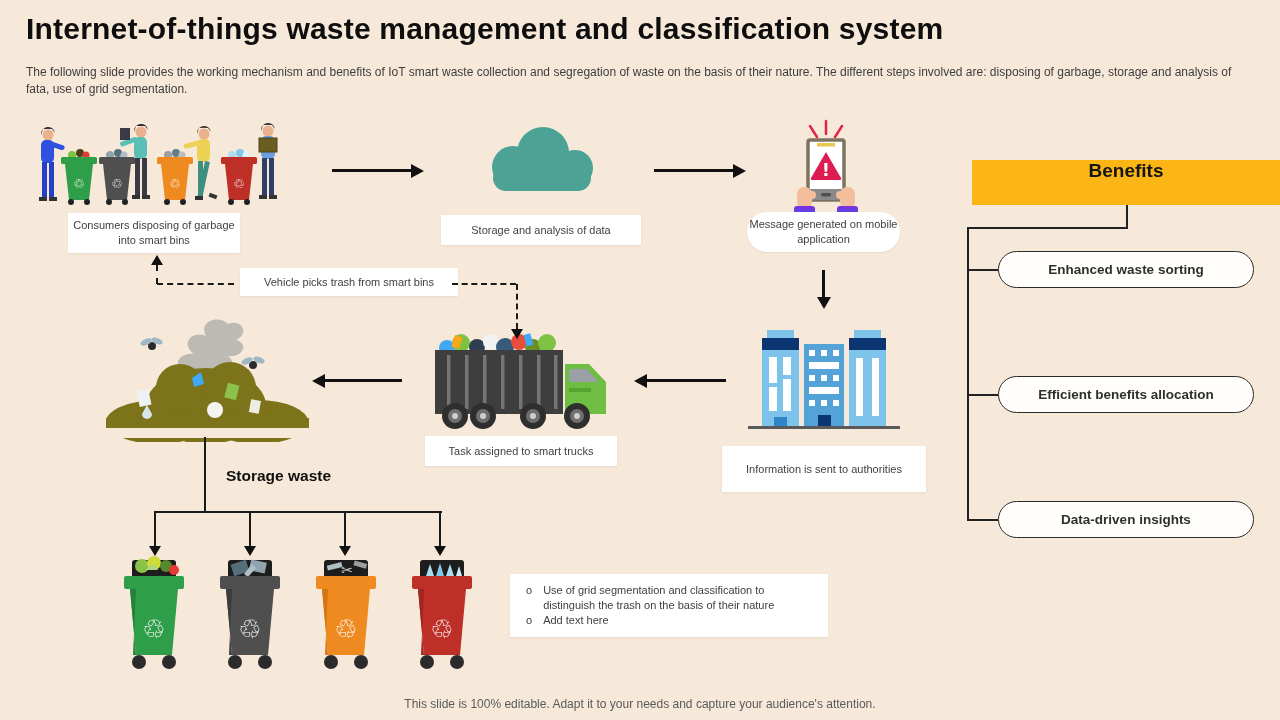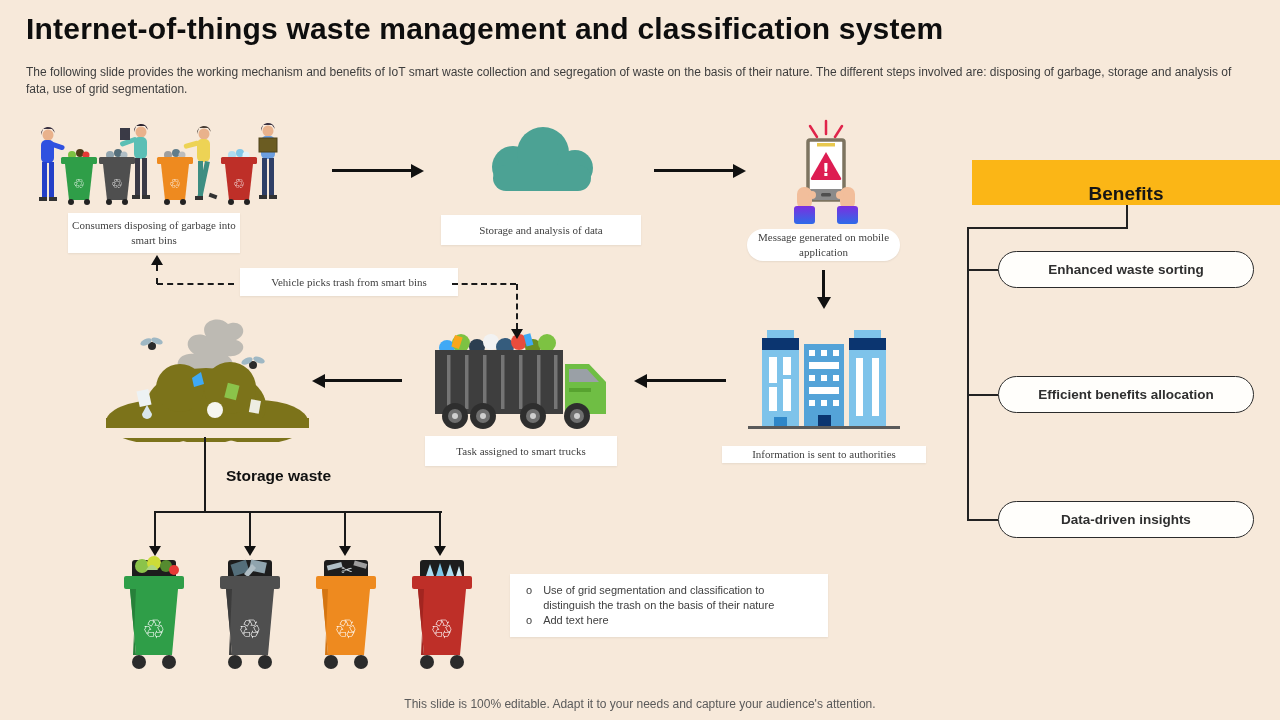--- a/index.html
+++ b/index.html
@@ -3,21 +3,21 @@
 <meta charset="utf-8">
 <style>
   html,body{margin:0;padding:0;}
   body{width:1280px;height:720px;position:relative;overflow:hidden;
        background:#F7E9DA;font-family:"Liberation Sans",sans-serif;}
   .abs{position:absolute;}
   .title{left:26px;top:12px;font-size:30px;font-weight:bold;color:#0e0e0e;letter-spacing:.2px;}
   .subtitle{left:26px;top:64px;width:1212px;font-size:12px;color:#3d3d3d;line-height:1.45;}
   .label-box{position:absolute;background:#ffffff;color:#3f3f3f;font-size:11px;line-height:1.35;
        display:flex;align-items:center;justify-content:center;text-align:center;
-       box-shadow:0 1px 2px rgba(0,0,0,.07);font-family:Liberation Serif, serif;}
+       box-shadow:0 1px 2px rgba(0,0,0,.07);}
   .pill-box{border-radius:20px;}
   
   .hline{position:absolute;height:2px;background:#1a1a1a;}
   .vline{position:absolute;width:2px;background:#1a1a1a;}
   
   .dash-h{position:absolute;height:0;border-top:2px dashed #1a1a1a;}
   .dash-v{position:absolute;width:0;border-left:2px dashed #1a1a1a;}
   
   .shaft-h{position:absolute;height:3px;background:#111;top:5px;}
   .shaft-v{position:absolute;width:3px;background:#111;left:5px;}
@@ -28,21 +28,21 @@
   .head-down-sm{border-width:10px 6px 0 6px;border-color:#111 transparent transparent transparent;}
   .head-up-sm{border-width:0 6px 10px 6px;border-color:transparent transparent #111 transparent;}
   .dumped{left:226px;top:467px;font-size:15.5px;font-weight:bold;color:#101010;}
   
   .bullet-box{left:510px;top:574px;width:300px;background:#fff;box-shadow:0 1px 2px rgba(0,0,0,.07);
       padding:9px 10px 9px 8px;font-size:11px;color:#404040;line-height:1.35;}
   .bullet-row{display:flex;gap:11px;align-items:flex-start;}
   .bullet-marker{flex:0 0 auto;padding-left:8px;}
   
   .benefits-header{left:972px;top:160px;width:308px;height:45px;background:#FBB616;
-      display:flex;align-items:flex-end;justify-content:center;}
+      display:flex;align-items:flex-start;justify-content:center;}
   .benefits-header span{font-size:19px;font-weight:bold;color:#151515;}
   .bline-h{position:absolute;height:2px;background:#222;}
   .bline-v{position:absolute;width:2px;background:#222;}
   .benefit-pill{position:absolute;left:998px;width:256px;height:37px;background:#FFFEFB;
       border:1.5px solid #2b2b2b;border-radius:19px;display:flex;align-items:center;justify-content:center;
       font-size:13.5px;font-weight:bold;color:#2f2f2f;box-sizing:border-box;}
   .footer{left:0;right:0;top:697px;text-align:center;font-size:12px;color:#5a5a5a;}
 </style>
 </head>
 <body>
@@ -184,21 +184,21 @@
   <g>
     <rect x="11" y="72" width="15" height="22" rx="7" fill="#F2BE9B"></rect>
     <rect x="54" y="72" width="15" height="22" rx="7" fill="#F2BE9B"></rect>
     <circle cx="26" cy="80" r="4" fill="#F2BE9B"></circle>
       <circle cx="54" cy="80" r="4" fill="#F2BE9B"></circle>
   </g>
   <rect x="8" y="91" width="21" height="18" rx="3" fill="url(#sleeve)"></rect>
   <rect x="51" y="91" width="21" height="18" rx="3" fill="url(#sleeve)"></rect>
 </svg>
 
-<div class="label-box pill-box" style="left:747px;top:229px;width:153px;height:32px">Message generated on mobile application</div>
+<div class="label-box pill-box" style="left:747px;top:212px;width:153px;height:40px">Message generated on mobile application</div>
 
 <div class="abs" style="left:817px;top:270px;width:14px;height:40px">
   <div class="shaft-v" style="top:0;height:27px"></div>
   <div class="head head-down" style="left:0;top:27px"></div>
 </div>
 
 <svg class="abs" style="left:748px;top:322px" width="152" height="112" viewBox="0 0 152 112">
   <rect x="0" y="104" width="152" height="3" fill="#5a5a5a"></rect>
   <g>
     <rect x="19" y="8" width="27" height="9" fill="#7EC3EA"></rect>
@@ -227,21 +227,21 @@
   </g>
   <g>
     <rect x="106" y="8" width="27" height="9" fill="#7EC3EA"></rect>
     <rect x="101" y="16" width="37" height="12" fill="#0B3570"></rect>
     <rect x="101" y="28" width="37" height="76" fill="#7EC3EA"></rect>
     <rect x="108" y="36" width="7" height="58" fill="#fff"></rect>
       <rect x="124" y="36" width="7" height="58" fill="#fff"></rect>
   </g>
 </svg>
 
-<div class="label-box" style="left:722px;top:446px;width:204px;height:17px">Information is sent to authorities</div>
+<div class="label-box" style="left:722px;top:446px;width:204px;height:46px">Information is sent to authorities</div>
 
 <div class="abs" style="left:634px;top:374px;width:92px;height:14px">
   <div class="head head-left" style="left:0;top:0"></div>
   <div class="shaft-h" style="left:13px;width:79px"></div>
 </div>
 
 <svg class="abs" style="left:433px;top:328px" width="178" height="102" viewBox="0 0 178 102">
   <g>
     <circle cx="14" cy="20" r="8" fill="#3FA9F5"></circle>
       <circle cx="28" cy="15" r="9" fill="#7DC242"></circle>

